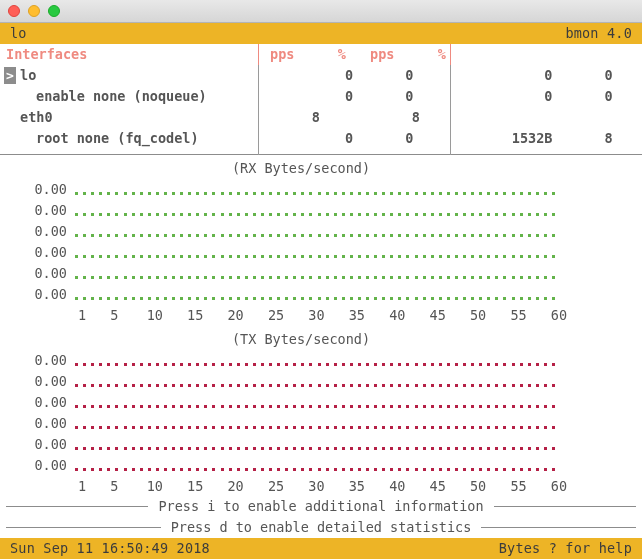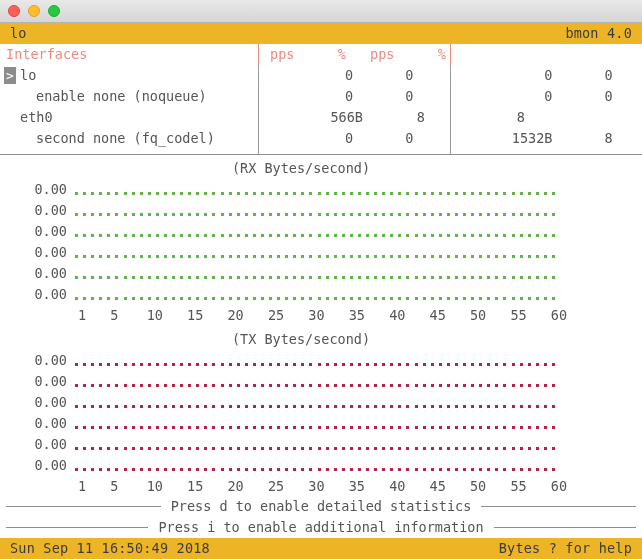--- a/index.html
+++ b/index.html
@@ -54,21 +54,21 @@
   #topbar { justify-content: space-between; }
   #statusbar {
     justify-content: space-between;
     position: absolute; bottom: 0; left: 0; width: 100%;
   }
 
   
   #table-area { position: relative; }
   .trow {
     height: 21px; display: flex; align-items: flex-end;
-    position: relative; white-space: pre;
+    position: relative; white-space: pre; font-weight: bold;
   }
   .c-iface { width: 258px; padding-left: 8px; position: relative; }
   .c-rx-bps, .c-tx-bps { width: 105px; text-align: right; }
   .c-rx-pps, .c-tx-pps { width: 62px;  text-align: right; }
   .c-rx-pct, .c-tx-pct { width: 30px;  text-align: right; padding-right: 4px; }
   .sep { width: 8px; }
 
   .hdr { color: #ef8a80; }
   .hdr .c-iface { padding-left: 6px; }
   .hdr .c-rx-bps, .hdr .c-tx-bps { text-align: left; padding-left: 8px; }
@@ -176,22 +176,22 @@
         <span class="c-rx-pps">pps</span>
         <span class="c-rx-pct">%</span>
         <span class="sep"></span>
         <span class="c-tx-pps">pps</span>
         <span class="c-tx-pct">%</span>
       </div>
 
       <div id="table-rows">
           <div class="trow"><span class="c-iface"><span class="marker">&gt;</span><span class="iface-name">lo</span></span><span class="c-rx-bps">0</span><span class="c-rx-pps">0</span><span class="c-rx-pct"></span><span class="sep"></span><span class="c-tx-bps">0</span><span class="c-tx-pps">0</span><span class="c-tx-pct"></span></div>
           <div class="trow"><span class="c-iface"><span class="iface-sub">enable none (noqueue)</span></span><span class="c-rx-bps">0</span><span class="c-rx-pps">0</span><span class="c-rx-pct"></span><span class="sep"></span><span class="c-tx-bps">0</span><span class="c-tx-pps">0</span><span class="c-tx-pct"></span></div>
-          <div class="trow"><span class="c-iface"><span class="iface-name">eth0</span></span><span class="c-rx-bps">566B</span><span class="c-rx-pps">8</span><span class="c-rx-pct"></span><span class="sep"></span><span class="c-tx-pps">8</span><span class="c-tx-pct"></span></div>
-          <div class="trow"><span class="c-iface"><span class="iface-sub">second none (fq_codel)</span></span><span class="c-rx-bps">0</span><span class="c-rx-pps">0</span><span class="c-rx-pct"></span><span class="sep"></span><span class="c-tx-bps">1532B</span><span class="c-tx-pps">8</span><span class="c-tx-pct"></span></div>
+          <div class="trow"><span class="c-iface"><span class="iface-name">eth0</span></span><span class="c-rx-pps">8</span><span class="c-rx-pct"></span><span class="sep"></span><span class="c-tx-pps">8</span><span class="c-tx-pct"></span></div>
+          <div class="trow"><span class="c-iface"><span class="iface-sub">root none (fq_codel)</span></span><span class="c-rx-bps">0</span><span class="c-rx-pps">0</span><span class="c-rx-pct"></span><span class="sep"></span><span class="c-tx-bps">1532B</span><span class="c-tx-pps">8</span><span class="c-tx-pct"></span></div>
         </div>
 
       <div id="table-underline"></div>
     </div>
 
     <div class="graph-block rx">
       <div class="graph-title">(RX Bytes/second)</div>
       <div class="graph-rows" id="rx-rows">
           <div class="graph-row">
             <span class="ylabel">0.00</span>
@@ -1014,26 +1014,26 @@
             <span style="left: 403.125px;">50</span>
             <span style="left: 443.542px;">55</span>
             <span style="left: 483.958px;">60</span>
           </div>
       </div>
     </div>
 
     <div id="help">
       <div class="help-line">
         <span class="rule"></span>
-        <span class="htext">Press d to enable detailed statistics</span>
+        <span class="htext">Press i to enable additional information</span>
         <span class="rule"></span>
       </div>
       <div class="help-line">
         <span class="rule"></span>
-        <span class="htext">Press i to enable additional information</span>
+        <span class="htext">Press d to enable detailed statistics</span>
         <span class="rule"></span>
       </div>
     </div>
 
     <div class="bar-yellow" id="statusbar">
       <span>Sun Sep 11 16:50:49 2018</span>
       <span>Bytes ? for help</span>
     </div>
 
   </div>

